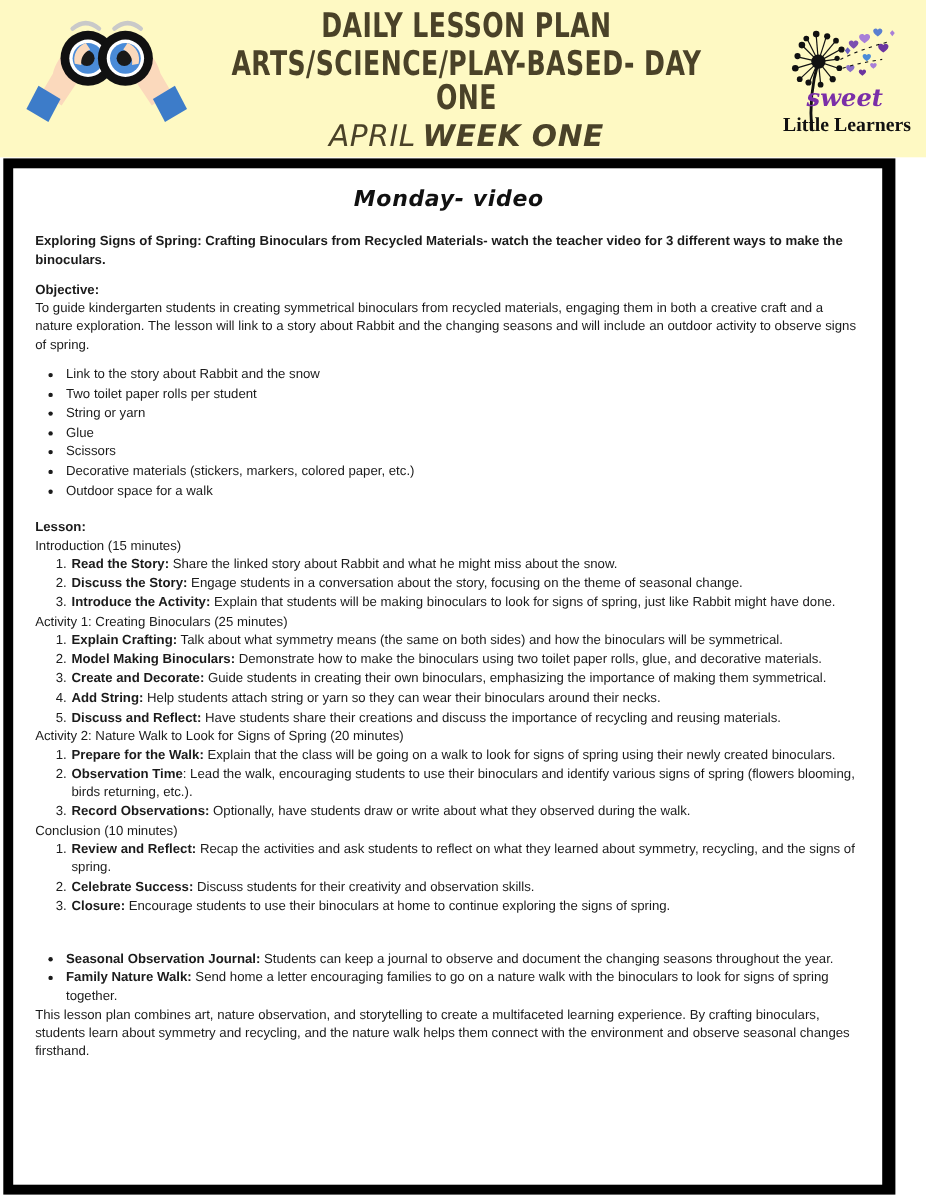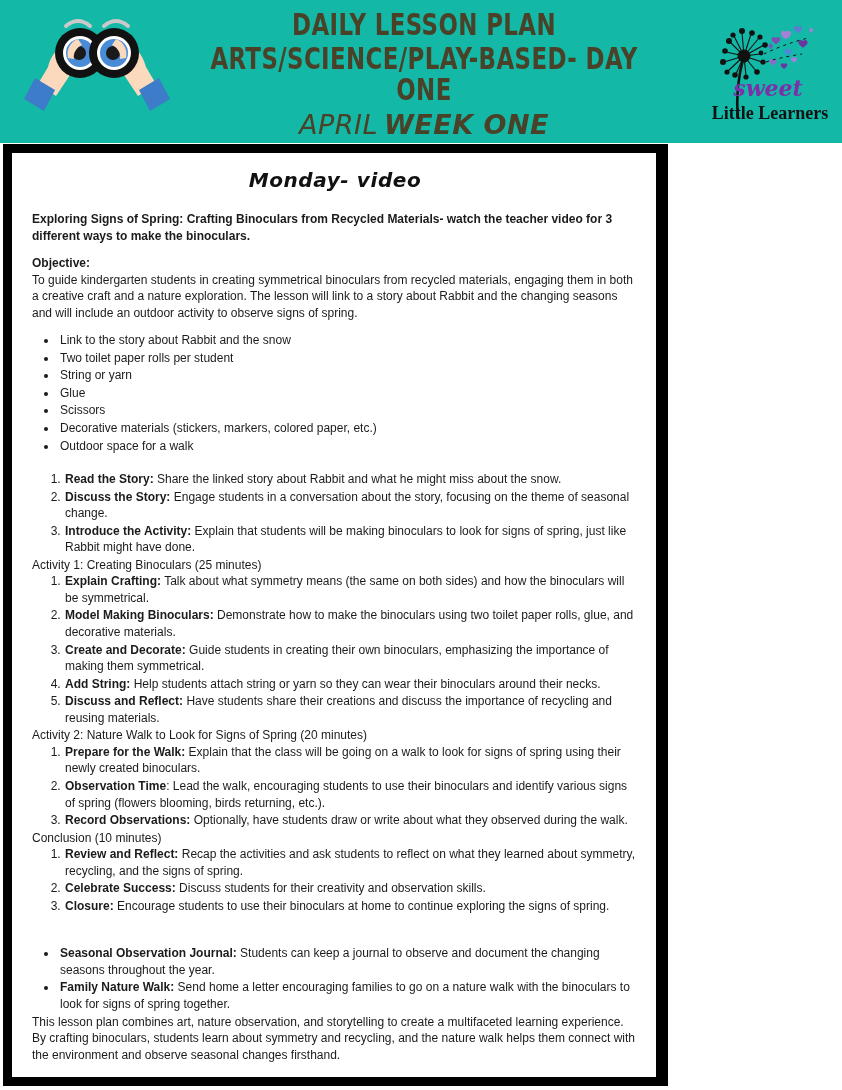--- a/index.html
+++ b/index.html
@@ -15,21 +15,21 @@
     width: 842px;
     height: 1090px;
     background: #ffffff;
     overflow: hidden;
   }
 
   
   .header {
     position: relative;
     height: 143px;
-    background: #14b8a6;
+    background: #fef9c3;
     display: flex;
     align-items: center;
     justify-content: center;
   }
 
   .header-logo-left {
     position: absolute;
     left: 22px;
     top: 12px;
     width: 150px;
@@ -70,21 +70,21 @@
     letter-spacing: 0.5px;
   }
   .title-line3 .april { font-weight: 400; }
   .title-line3 .weekone { font-weight: 700; margin-left: 6px; }
 
   
   .doc-frame {
     position: absolute;
     left: 3px;
     top: 144px;
-    width: 665px;
+    width: 811px;
     height: 942px;
     background: #000000;
     padding: 9px 12px 9px 9px;
   }
   .doc-inner {
     width: 100%;
     height: 100%;
     background: #ffffff;
     overflow: hidden;
     padding: 8px 18px 10px 20px;
@@ -264,21 +264,23 @@
           <li>Two toilet paper rolls per student</li>
           <li>String or yarn</li>
           <li>Glue</li>
           <li>Scissors</li>
           <li>Decorative materials (stickers, markers, colored paper, etc.)</li>
           <li>Outdoor space for a walk</li>
         </ul>
 
         <div class="spacer-md"></div>
 
-
+        <p class="heading">Lesson:</p>
+
+        <p class="sub-label">Introduction (15 minutes)</p>
         <ol class="numbers">
           <li><span class="bold">Read the Story:</span><span> Share the linked story about Rabbit and what he might miss about the snow.</span></li>
           <li><span class="bold">Discuss the Story:</span><span> Engage students in a conversation about the story, focusing on the theme of seasonal change.</span></li>
           <li><span class="bold">Introduce the Activity:</span><span> Explain that students will be making binoculars to look for signs of spring, just like Rabbit might have done.</span></li>
         </ol>
 
         <p class="sub-label">Activity 1: Creating Binoculars (25 minutes)</p>
         <ol class="numbers">
           <li><span class="bold">Explain Crafting:</span><span> Talk about what symmetry means (the same on both sides) and how the binoculars will be symmetrical.</span></li>
           <li><span class="bold">Model Making Binoculars:</span><span> Demonstrate how to make the binoculars using two toilet paper rolls, glue, and decorative materials.</span></li>

